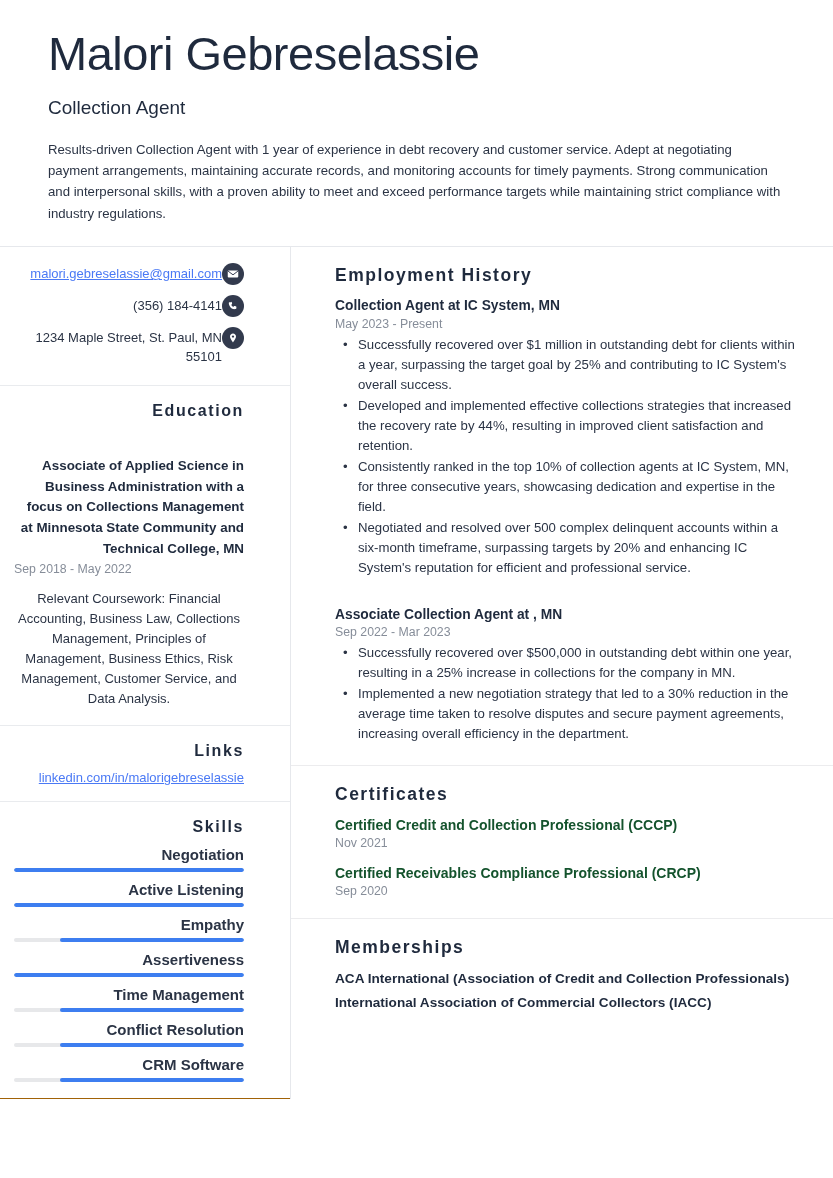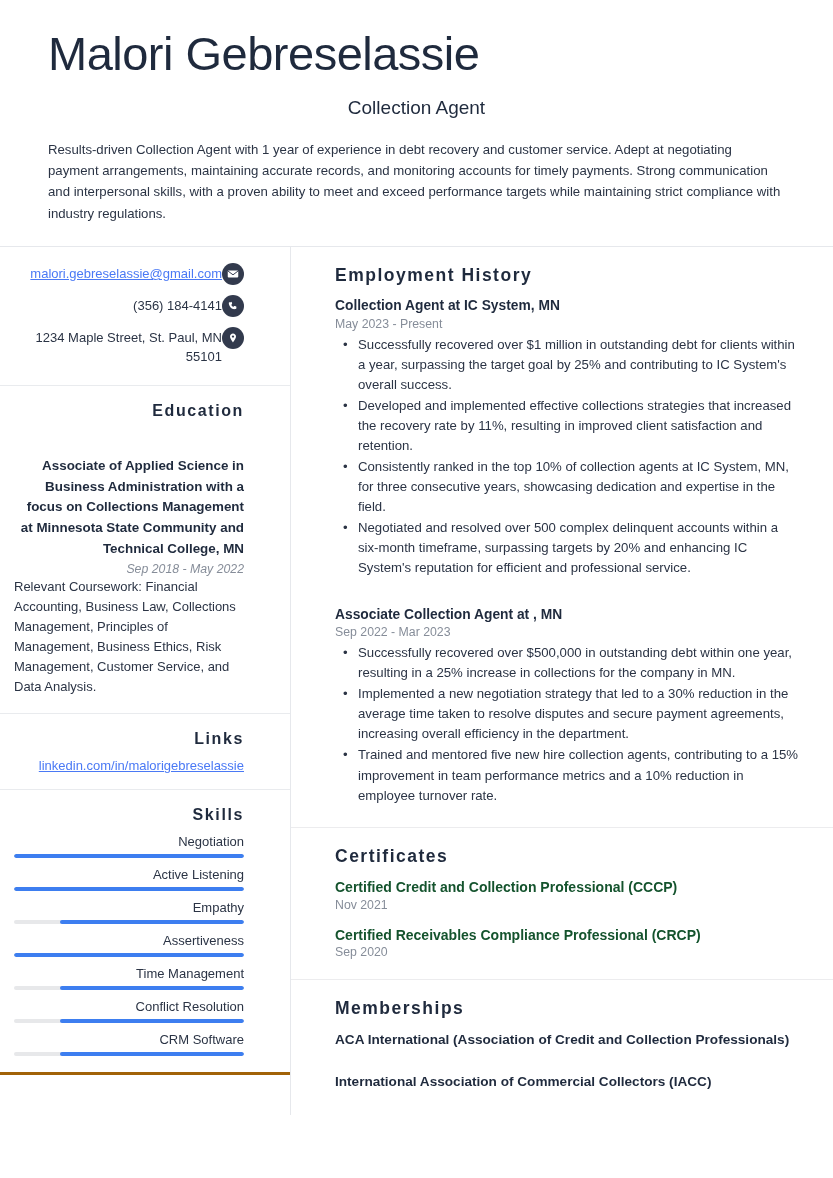--- a/index.html
+++ b/index.html
@@ -12,35 +12,35 @@
   }
   .page { position:relative; width:833px; height:1178px; overflow:hidden; background:#fff; }
 
   
   .header { padding:28px 48px 22px 48px; }
   .name {
     font-size:47px; font-weight:400; letter-spacing:-0.5px;
     color:#1f2a3d; line-height:1.12;
   }
   .job-title {
-    margin-top:16px; font-size:19px; font-weight:400; color:#1f2a3d;text-align:center;
+    margin-top:16px; font-size:19px; font-weight:400; color:#1f2a3d;
   }
   .summary {
     margin-top:20px; font-size:13.2px; line-height:1.62; color:#2b3445;
     max-width:740px;
   }
   .header-rule { height:1px; background:#e6e8ec; width:100%; }
 
   
   .body { display:flex; width:833px; align-items:stretch; }
   .sidebar { width:291px; flex:0 0 291px; border-right:1px solid #e6e8ec; }
   .main { flex:1 1 auto; min-width:0; }
 
   .side-block { padding:16px 46px 16px 14px; border-bottom:1px solid #e9ebee; }
-  .side-block:last-child { border-bottom:3px solid #a16207; }
+  .side-block:last-child { border-bottom:1px solid #a16207; }
   .main-block { padding:18px 34px 20px 44px; border-bottom:1px solid #ececee; }
   .main-block.no-border { border-bottom:none; }
 
   
   .contact-row {
     display:flex; align-items:flex-start; justify-content:flex-end;
     margin-bottom:10px;
   }
   .contact-row:last-child { margin-bottom:2px; }
   .contact-text {
@@ -58,33 +58,33 @@
   .side-heading {
     text-align:right; font-size:16px; font-weight:700; letter-spacing:1.6px;
     color:#1f2a3d; margin-bottom:10px;
   }
   .edu-degree {
     text-align:right; font-size:13.4px; font-weight:700; line-height:1.55;
     color:#1f2a3d;
     margin-top:36px;
   }
   .edu-date {
-    text-align:right; font-size:12.3px; color:#868d99; margin-top:2px;font-style:italic;
+    font-size:12.3px; color:#868d99; margin-top:2px;
   }
   .edu-desc {
-    text-align:left; font-size:13px; line-height:1.55; color:#2b3445; margin-top:1px;
+    text-align:center; font-size:13px; line-height:1.55; color:#2b3445; margin-top:13px;
   }
   .link-line { text-align:right; font-size:13px; margin-top:2px; }
   .link-line a { color:#4a79f5; text-decoration:underline; }
 
   
   .skill { margin-bottom:9px; }
   .skill:last-child { margin-bottom:0; }
   .skill-name {
-    text-align:right; font-size:13px; color:#2b3445; margin-bottom:5px;
+    text-align:right; font-size:15px; color:#2b3445; margin-bottom:5px;font-weight:bold;
   }
   .skill-track {
     position:relative; height:4px; border-radius:2px;
     background:#e7e8ea; overflow:hidden;
   }
   .skill-fill {
     position:absolute; right:0; top:0; height:100%;
     background:#3d7ef0; border-radius:2px;
   }
 
@@ -102,21 +102,21 @@
     position:relative; font-size:13.2px; line-height:1.52; color:#2b3445;
     margin-bottom:1px; padding-left:3px;
   }
   .bullets li:before {
     content:"\2022"; position:absolute; left:-12px; top:0; color:#2b3445;
   }
   .cert { margin-bottom:14px; }
   .cert:last-child { margin-bottom:0; }
   .cert-title { font-size:14px; font-weight:700; color:#14532d; line-height:1.35; }
   .cert-date { font-size:12.3px; color:#868d99; margin-top:1px; }
-  .member { font-size:13.6px; font-weight:700; color:#1f2a3d; line-height:1.45; margin-bottom:22px; }
+  .member { font-size:13.6px; font-weight:700; color:#1f2a3d; line-height:1.45; margin-bottom:4px; }
   .member:last-child { margin-bottom:3px; }
 </style>
 </head>
 <body>
 
 <div class="page">
 
   <div class="header">
     <div class="name">Malori Gebreselassie</div>
     <div class="job-title">Collection Agent</div>
@@ -236,33 +236,32 @@
     <div class="main">
 
       <div class="main-block">
         <div class="main-heading">Employment History</div>
 
         <div class="entry">
           <div class="entry-title">Collection Agent at IC System, MN</div>
           <div class="entry-date">May 2023 - Present</div>
           <ul class="bullets">
             <li>Successfully recovered over $1 million in outstanding debt for clients within a year, surpassing the target goal by 25% and contributing to IC System's overall success.</li>
-            <li>Developed and implemented effective collections strategies that increased the recovery rate by 11%, resulting in improved client satisfaction and retention.</li>
+            <li>Developed and implemented effective collections strategies that increased the recovery rate by 44%, resulting in improved client satisfaction and retention.</li>
             <li>Consistently ranked in the top 10% of collection agents at IC System, MN, for three consecutive years, showcasing dedication and expertise in the field.</li>
             <li>Negotiated and resolved over 500 complex delinquent accounts within a six-month timeframe, surpassing targets by 20% and enhancing IC System's reputation for efficient and professional service.</li>
           </ul>
         </div>
 
         <div class="entry">
           <div class="entry-title">Associate Collection Agent at , MN</div>
           <div class="entry-date">Sep 2022 - Mar 2023</div>
           <ul class="bullets">
             <li>Successfully recovered over $500,000 in outstanding debt within one year, resulting in a 25% increase in collections for the company in MN.</li>
             <li>Implemented a new negotiation strategy that led to a 30% reduction in the average time taken to resolve disputes and secure payment agreements, increasing overall efficiency in the department.</li>
-            <li>Trained and mentored five new hire collection agents, contributing to a 15% improvement in team performance metrics and a 10% reduction in employee turnover rate.</li>
           </ul>
         </div>
       </div>
 
       <div class="main-block">
         <div class="main-heading">Certificates</div>
 
         <div class="cert">
           <div class="cert-title">Certified Credit and Collection Professional (CCCP)</div>
           <div class="cert-date">Nov 2021</div>

